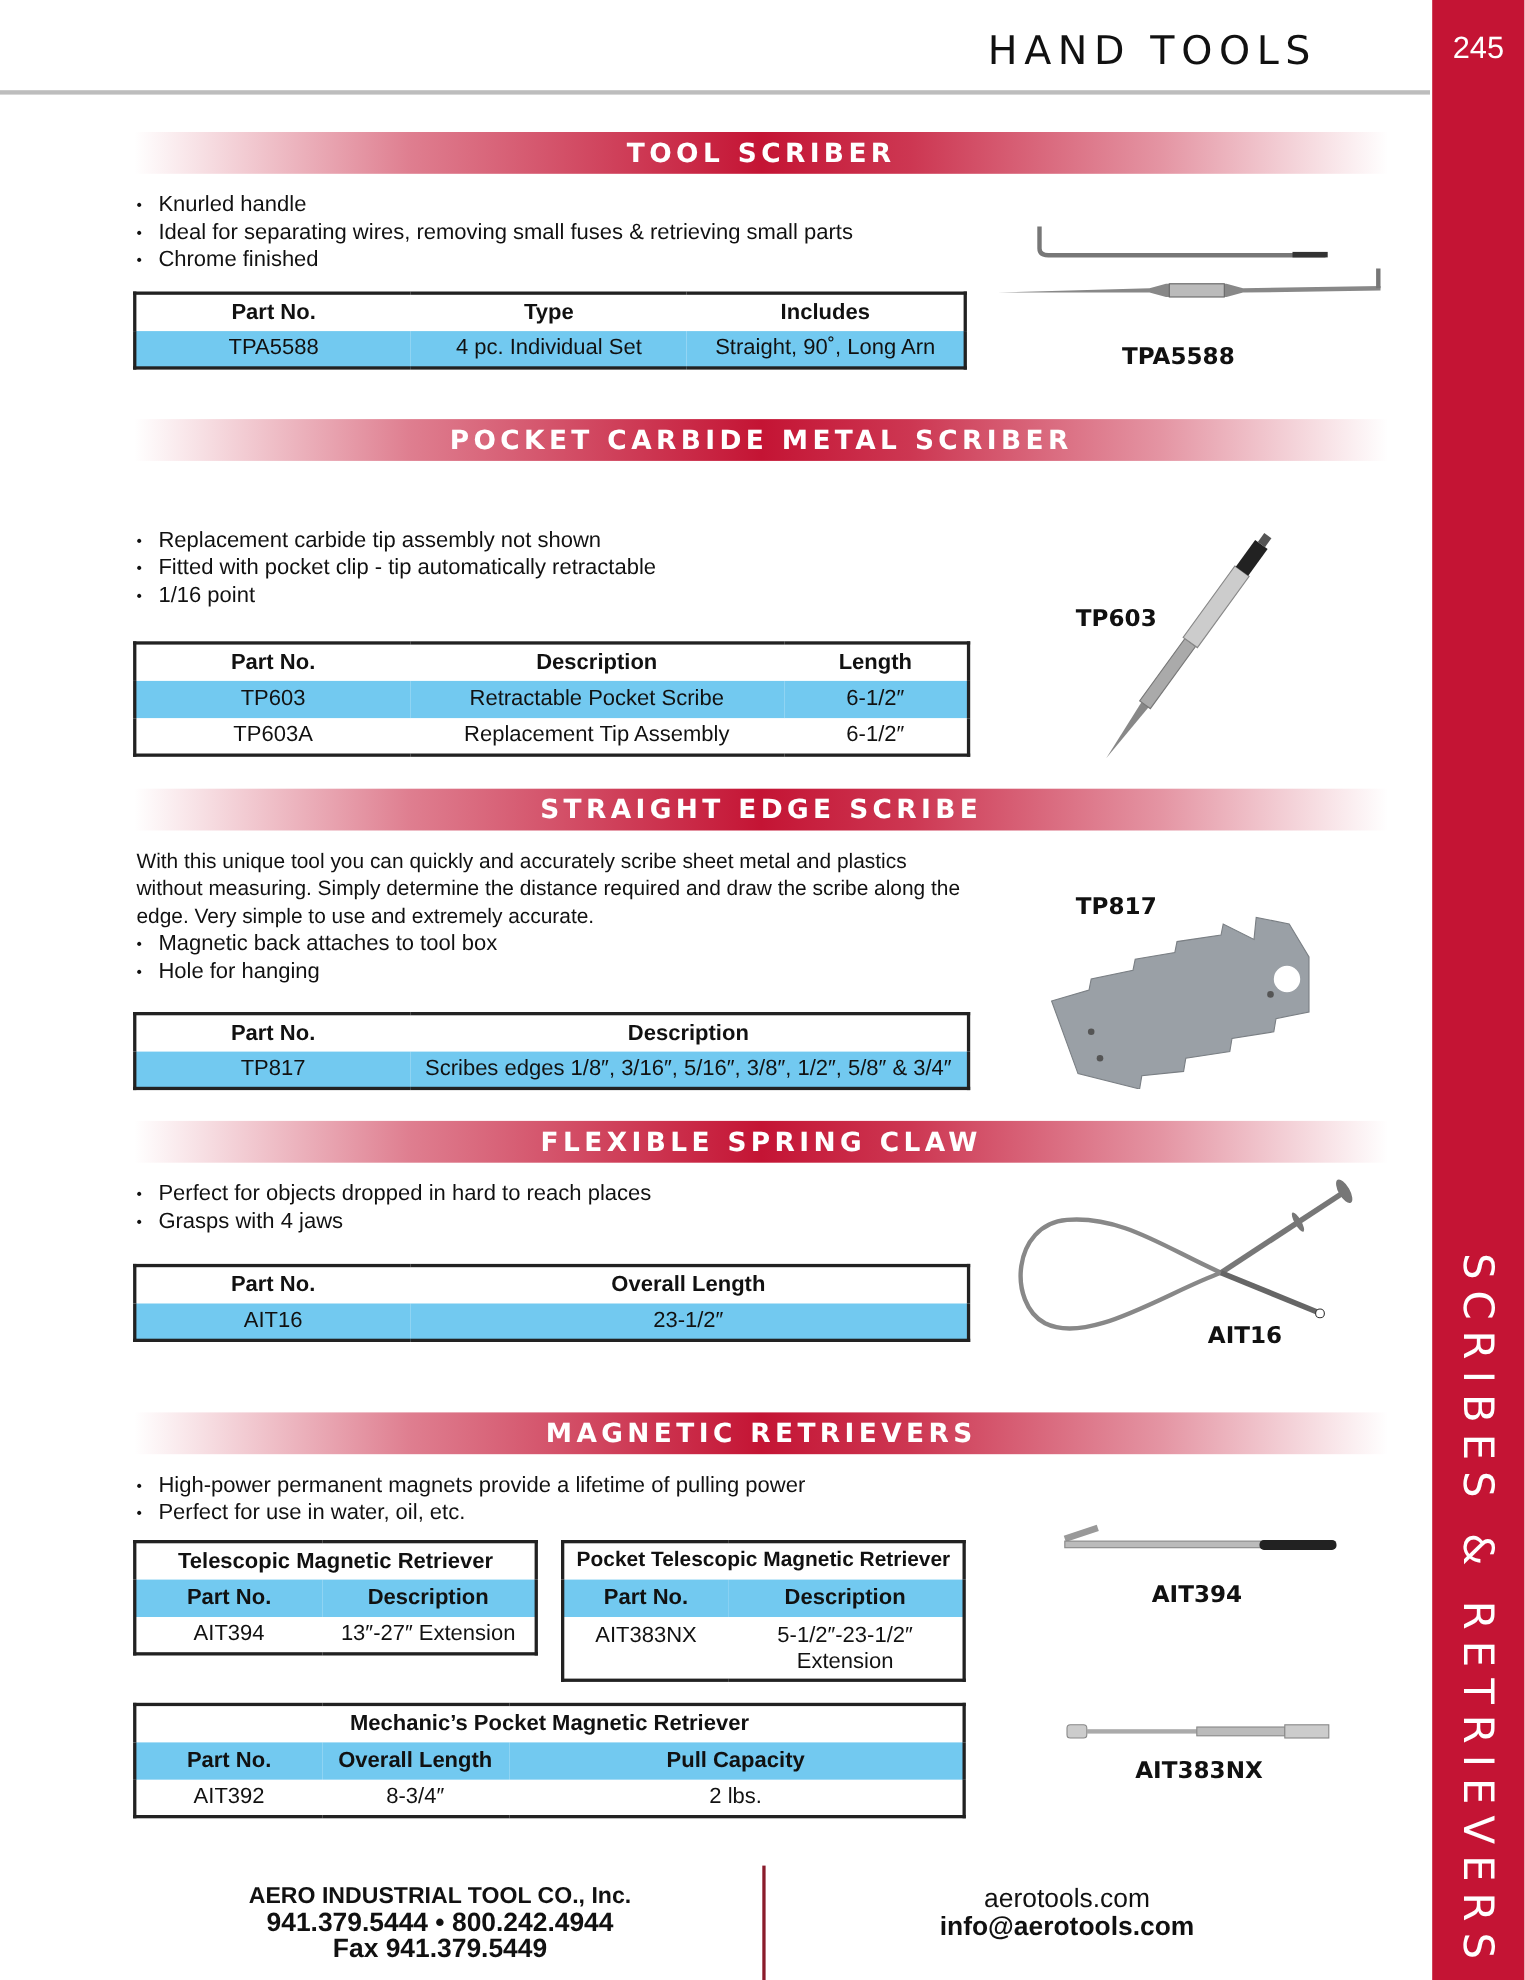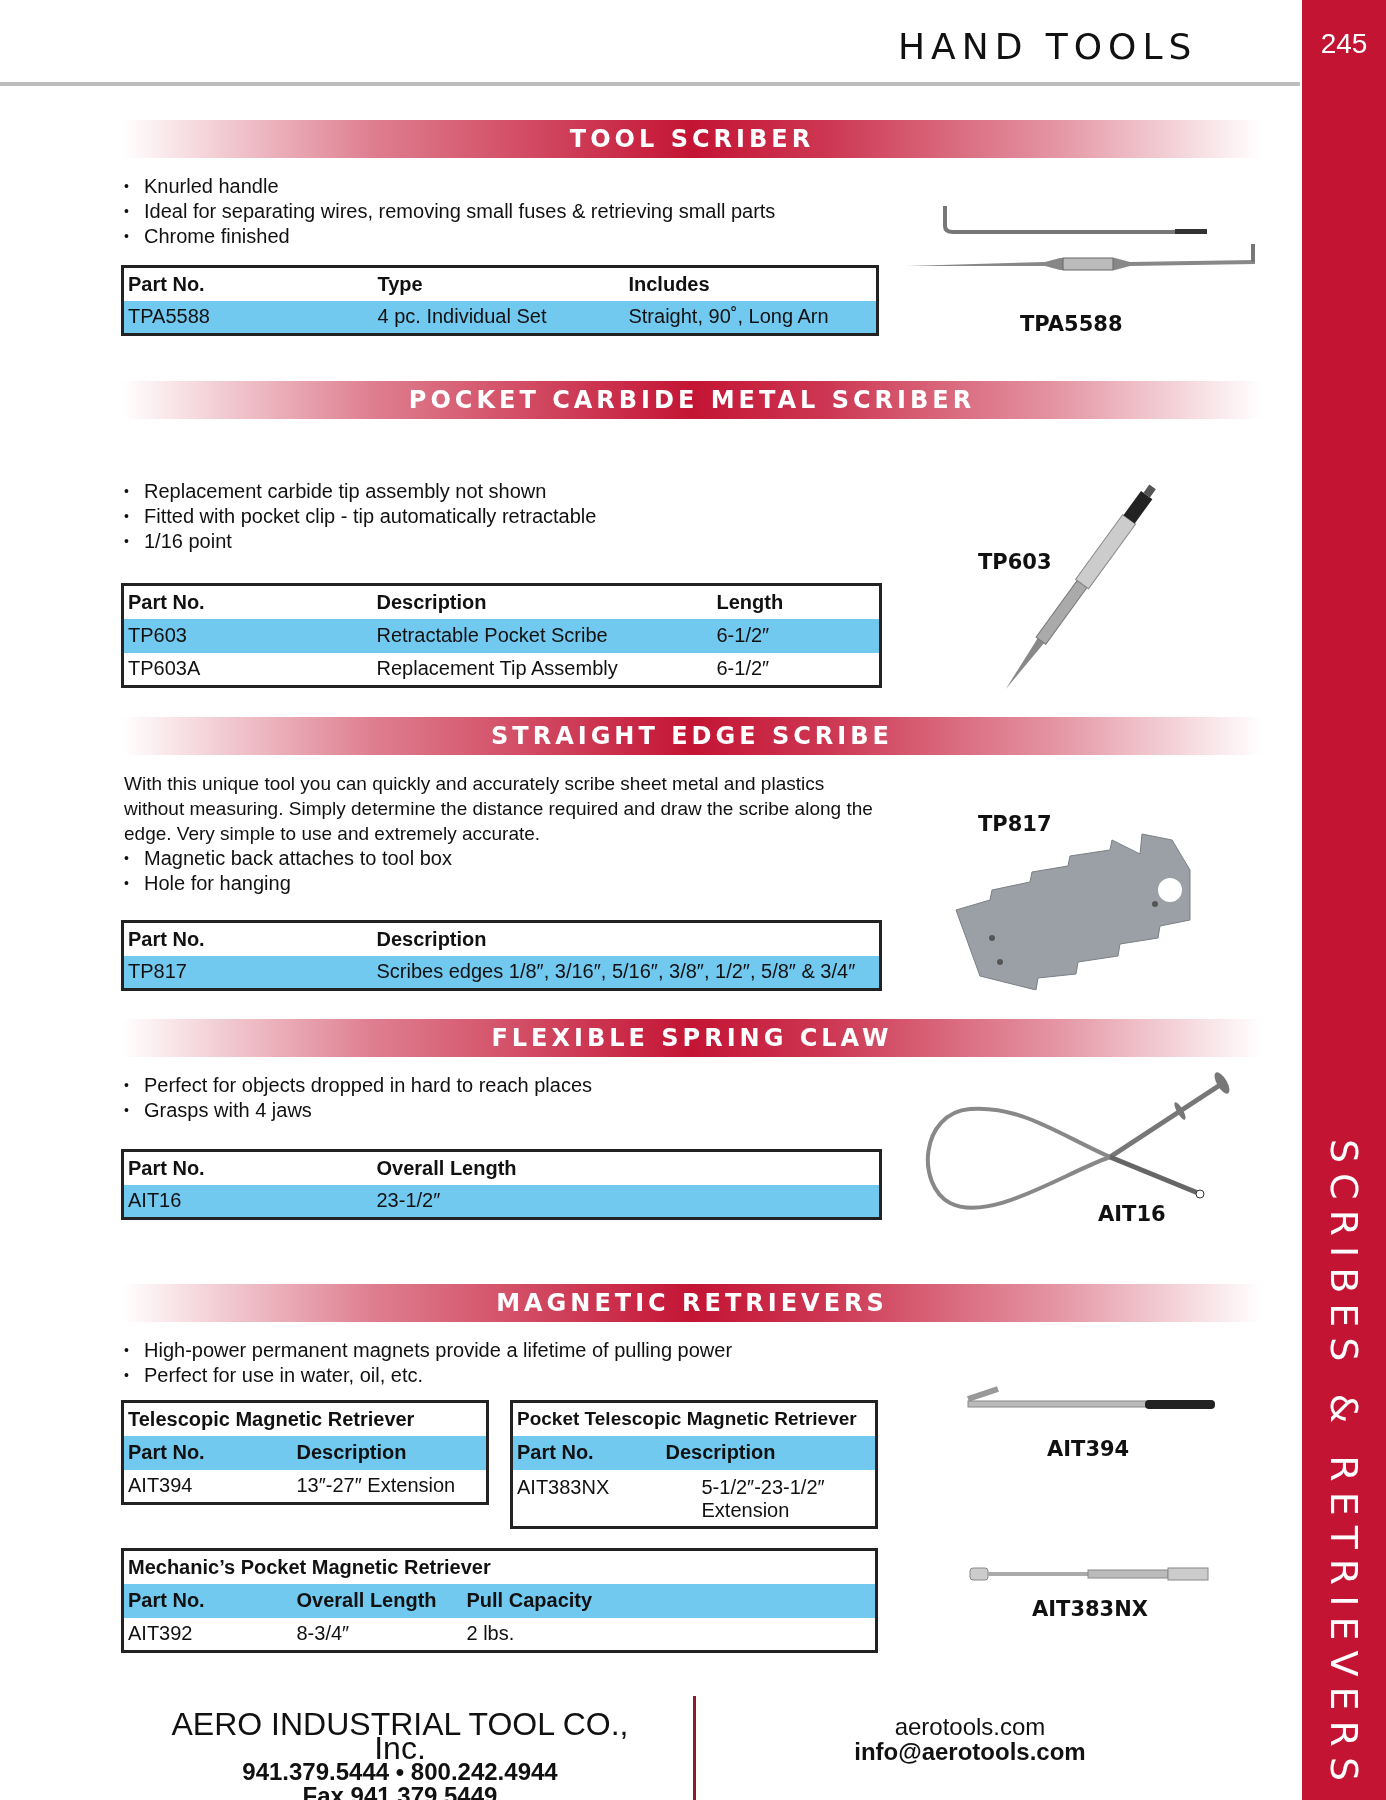--- a/index.html
+++ b/index.html
@@ -42,36 +42,36 @@
 
   .bullets { position: absolute; left: 124px; font-size: 20px; line-height: 25px; color: #111; }
   .bullets li { list-style: none; position: relative; padding-left: 20px; }
   .bullets li::before { content: "•"; position: absolute; left: 0; top: 0; font-size: 14px; }
   .paragraph { position: absolute; left: 124px; width: 760px; font-size: 19px; line-height: 25px; color: #111; }
 
   table.spec {
     position: absolute; border-collapse: collapse; border: 3px solid #222;
     font-size: 20px; color: #111; table-layout: fixed;
   }
-  table.spec td, table.spec th { text-align: left; height: 34px; padding: 0 4px; }
+  table.spec td, table.spec th { text-align: center; height: 34px; padding: 0 4px; }
   table.spec th { font-weight: bold; }
   table.spec tr.blue { background: #72c9f0; }
   table.spec tr.white { background: #fff; }
 
   .product-label {
     position: absolute; font-family: "DejaVu Sans", sans-serif; font-weight: bold;
     font-size: 21px; color: #111;
   }
   .product-img { position: absolute; }
 
   .footer-left {
     position: absolute; left: 160px; top: 1712px; width: 480px; text-align: center;
     font-size: 24px; line-height: 24px; color: #111;
   }
-  .footer-left .company { font-weight: normal; font-size: 32px; }
+  .footer-left .company { font-weight: bold; font-size: 21px; }
   .footer-left .bold { font-weight: bold; }
   .footer-divider {
     position: absolute; left: 693px; top: 1696px; width: 3px; height: 104px; background: #8a1c2c;
   }
   .footer-right {
     position: absolute; left: 820px; top: 1714px; width: 300px; text-align: center;
     font-size: 24px; line-height: 25px; color: #111; font-weight: bold;
   }
 </style>
 </head>

